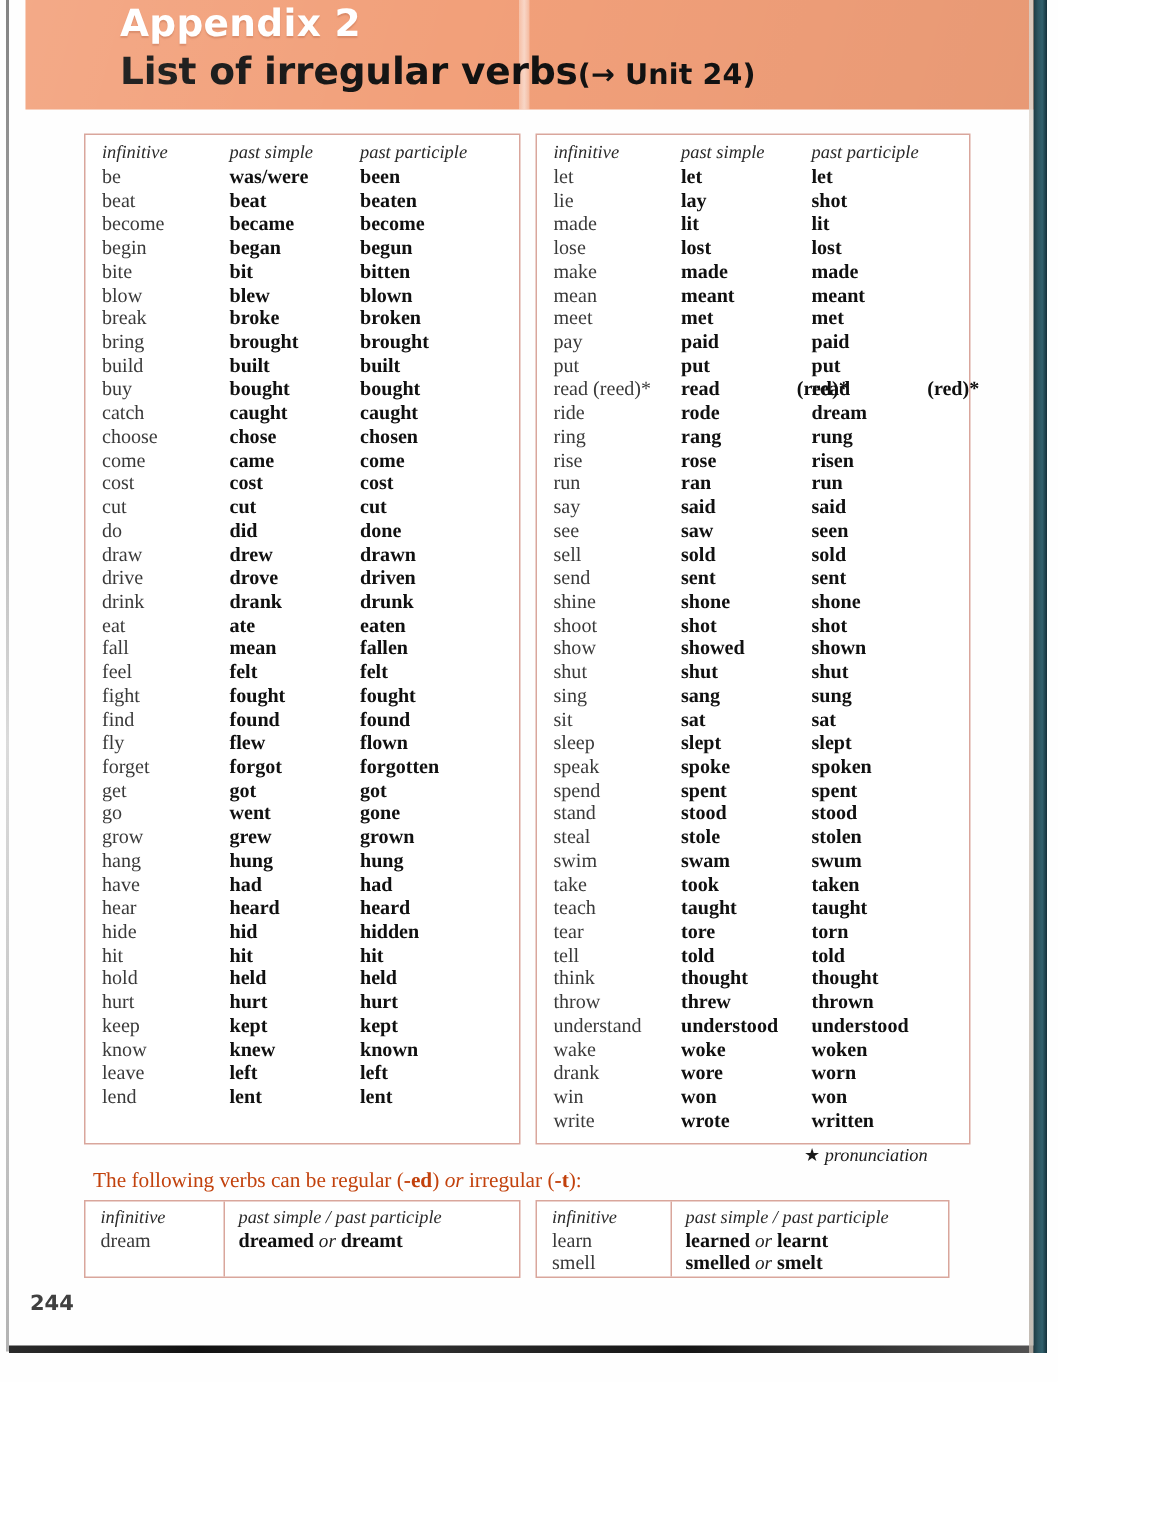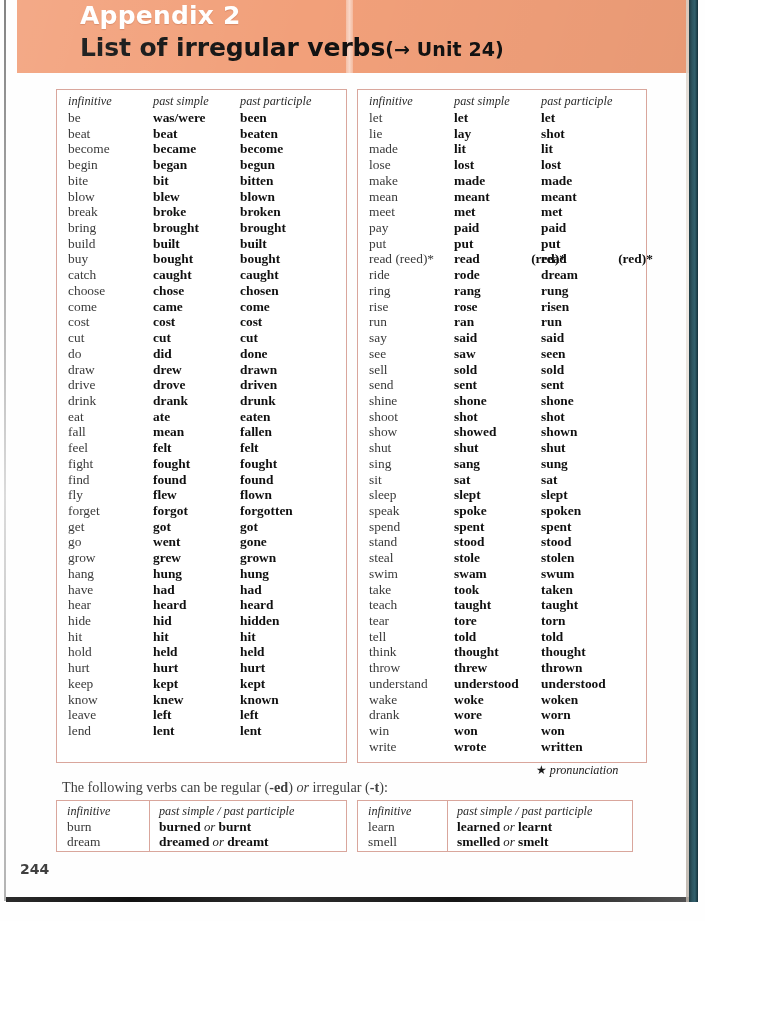--- a/index.html
+++ b/index.html
@@ -52,21 +52,21 @@
   .frm .paren{font-weight:bold;padding-left:48px;}
   .rows{padding-top:3px;}
   .hdr{height:17px;}
   .hdr span{line-height:17px;}
 
   
   .pron{position:absolute;left:536px;top:763px;font-size:12.2px;font-style:italic;color:#1a1a1a;}
   .pron .star{font-style:normal;font-size:12px;}
 
   
-  .intro{position:absolute;left:62px;top:779px;font-size:14.2px;color:#404040;white-space:nowrap;}
+  .intro{position:absolute;left:62px;top:779px;font-size:14.2px;color:#c2410c;white-space:nowrap;}
   .intro b{font-weight:bold;}
   .intro i{font-style:italic;}
 
   
   .rtable{position:absolute;border:1.1px solid #d9a69c;background:#fff;}
   .rtable.bl{left:56px;top:800px;width:289px;height:50px;}
   .rtable.br{left:357px;top:800px;width:274px;height:50px;}
   .rtable .divider{position:absolute;top:0;bottom:0;width:1.1px;background:#d9a69c;}
   .rtable.bl .divider{left:92px;}
   .rtable.br .divider{left:89px;}
@@ -541,24 +541,20 @@
 
   <div class="rtable bl">
     <div class="divider"></div>
     <div class="rows">
       <div class="rrow rhdr">
         <span class="rc1">infinitive</span>
         <span class="rc2">past simple / past participle</span>
       </div>
       <div id="reg-left-body">
           <div class="rrow">
-            <span class="inf rc1">burn</span>
-            <span class="rval rc2"><b>burned</b><i> or </i><b>burnt</b></span>
-          </div>
-          <div class="rrow">
             <span class="inf rc1">dream</span>
             <span class="rval rc2"><b>dreamed</b><i> or </i><b>dreamt</b></span>
           </div>
         </div>
     </div>
   </div>
 
   <div class="rtable br">
     <div class="divider"></div>
     <div class="rows">

